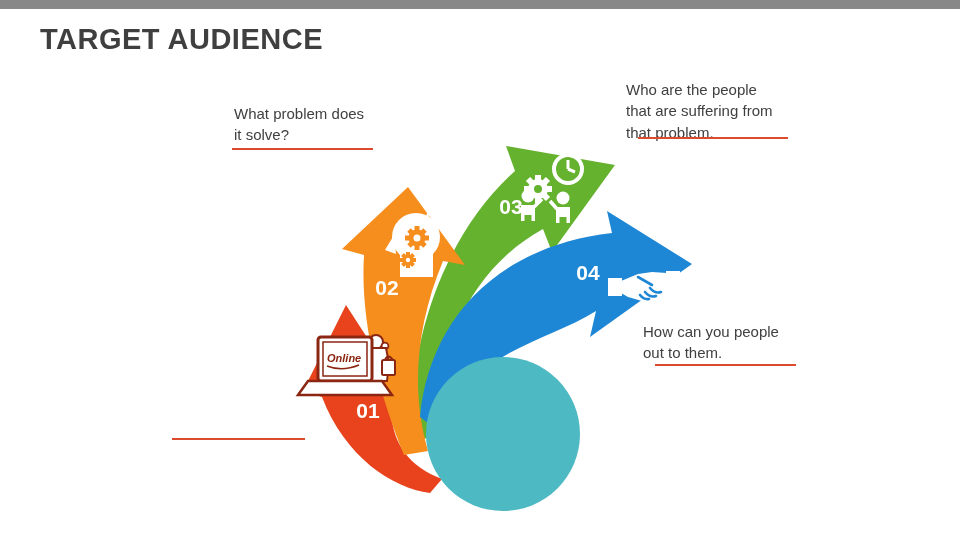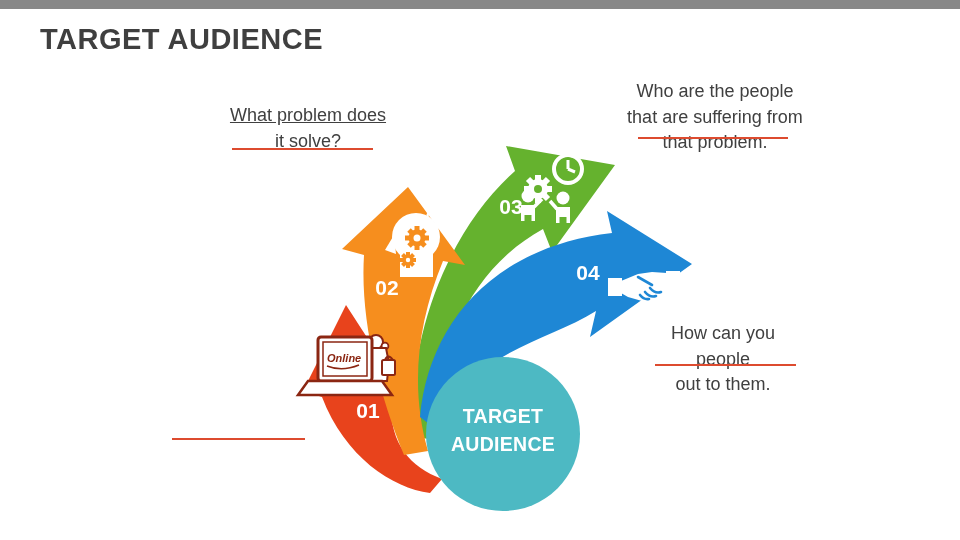--- a/index.html
+++ b/index.html
@@ -6,41 +6,41 @@
   .slide{
     position:relative;width:960px;height:540px;background:#ffffff;
     overflow:hidden;font-family:"Liberation Sans","DejaVu Sans",sans-serif;
     margin:9px auto;
   }
   .title{
     position:absolute;left:40px;top:14px;
     font-size:29px;font-weight:800;color:#3f3f3f;letter-spacing:.5px;
   }
   .caption{
-    position:absolute;color:#404040;font-size:18px;line-height:1.42;
-    text-align:center;white-space:pre-line;
+    position:absolute;color:#404040;font-size:15px;line-height:1.42;
+    white-space:pre-line;
   }
   .underline{
     position:absolute;height:2px;background:#dd4b2f;
   }
   .center-label{
     position:absolute;left:428px;top:393px;width:150px;text-align:center;
     color:#ffffff;font-weight:800;font-size:19.5px;line-height:1.45;
     white-space:pre-line;letter-spacing:.3px;
   }
   svg{position:absolute;left:0;top:0;}
 </style>
 </head>
 <body>
 
 <div class="slide">
 
   <div class="title">TARGET AUDIENCE</div>
 
-  <div class="caption" style="left:228px;top:94px;width:160px;text-decoration:underline;">What problem does
+  <div class="caption" style="left:234px;top:94px;width:160px;">What problem does
 it solve?</div>
   <div class="underline" style="left:232px;top:139px;width:141px;"></div>
 
   <div class="caption" style="left:626px;top:70px;width:178px;">Who are the people
 that are suffering from
 that problem.</div>
   <div class="underline" style="left:638px;top:128px;width:150px;"></div>
 
   <div class="underline" style="left:172px;top:429px;width:133px;"></div>
 
@@ -160,15 +160,13 @@
         <path d="M 30,12 L 44,20"></path>
         <path d="M 42,23 q 5,6 11,4"></path>
         <path d="M 37,27 q 5,6 11,4"></path>
         <path d="M 32,30 q 4,5 9,4"></path>
       </g>
     </g>
 
     <circle cx="503" cy="425" r="77" fill="#4db9c3"></circle>
   </svg>
 
-  <div class="center-label">TARGET
-AUDIENCE</div>
 </div>
 
 </body></html>

